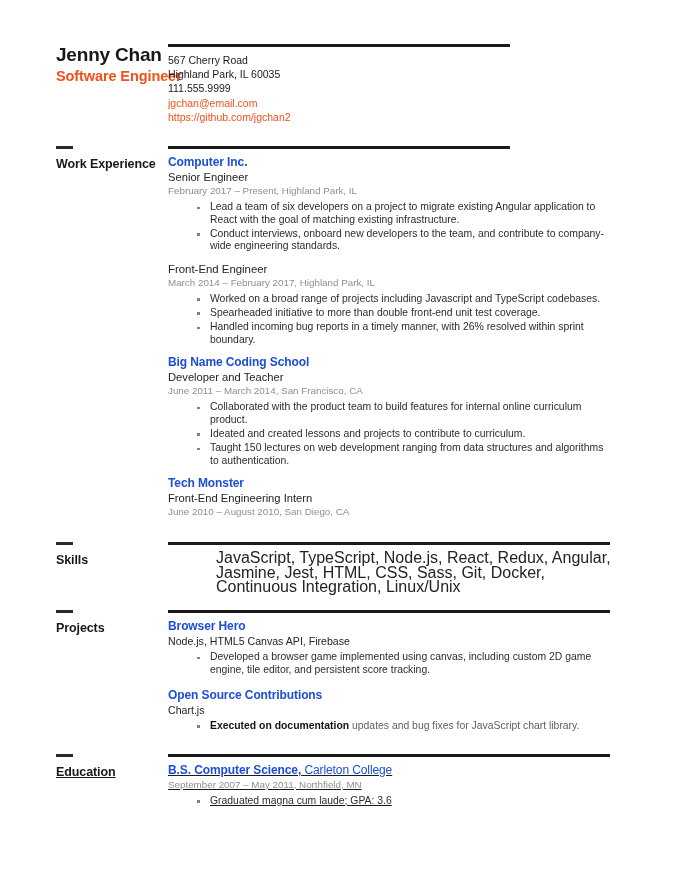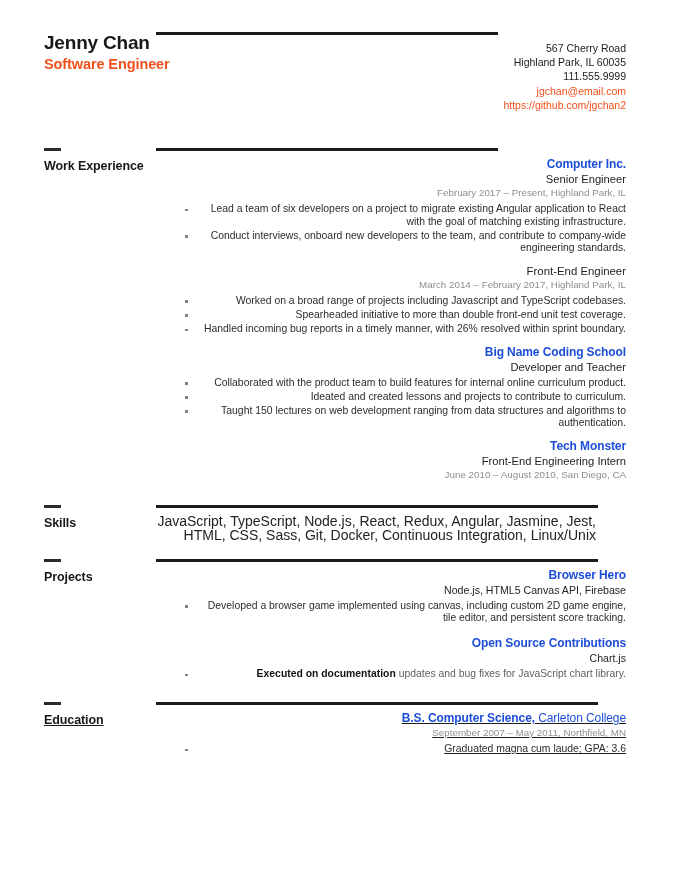--- a/index.html
+++ b/index.html
@@ -13,39 +13,38 @@
     font-family: "Liberation Sans", sans-serif;
     color: #1b1b1b;
     -webkit-font-smoothing: antialiased;
   }
   .page {
     position: relative;
     width: 678px;
     height: 879px;
     background: #ffffff;
     box-sizing: border-box;
-    padding: 4px;
+    padding: 16px;
   }
 
   
   .row {
     display: flex;
     align-items: flex-start;
   }
   .left-col {
     width: 152px;
     flex: 0 0 152px;
     padding-left: 40px;
     box-sizing: border-box;
   }
   .right-col {
     flex: 1 1 auto;
     padding-right: 48px;
     box-sizing: border-box;
-    text-align: right;
   }
 
   
   .header {
     padding-top: 28px;
   }
   .name {
     font-size: 19px;
     font-weight: bold;
     letter-spacing: -0.2px;
@@ -158,28 +157,29 @@
   }
   .hl {
     color: #111315;
     font-weight: 700;
   }
   .dim {
     color: #5d6164;
   }
 
   .skills-text {
-    font-size: 14px;
+    font-size: 16px;
     line-height: 14.4px;
     color: #232323;
     max-width: 440px;
-  }
-
-  
-  .block-work { margin-top: 36px; }
+    margin-left: 48px;
+  }
+
+  
+  .block-work { margin-top: 22px; }
   .block-skills { margin-top: 21px; }
   .block-projects { margin-top: 16px; }
   .block-education { margin-top: 20px; text-decoration: underline; }
 </style>
 </head>
 <body>
 
 <div class="page">
 
   <div class="row header">
@@ -221,20 +221,21 @@
         <ul class="bullets">
           <li>Worked on a broad range of projects including Javascript and TypeScript codebases.</li>
           <li>Spearheaded initiative to more than double front-end unit test coverage.</li>
           <li>Handled incoming bug reports in a timely manner, with 26% resolved within sprint boundary.</li>
         </ul>
       </div>
 
       <div class="entry">
         <div class="org">Big Name Coding School</div>
         <div class="title">Developer and Teacher</div>
+        <div class="meta">June 2011 – March 2014,  San Francisco, CA</div>
         <ul class="bullets">
           <li>Collaborated with the product team to build features for internal online curriculum product.</li>
           <li>Ideated and created lessons and projects to contribute to curriculum.</li>
           <li>Taught 150 lectures on web development ranging from data structures and algorithms to authentication.</li>
         </ul>
       </div>
 
       <div class="entry">
         <div class="org">Tech Monster</div>
         <div class="title">Front-End Engineering Intern</div>

